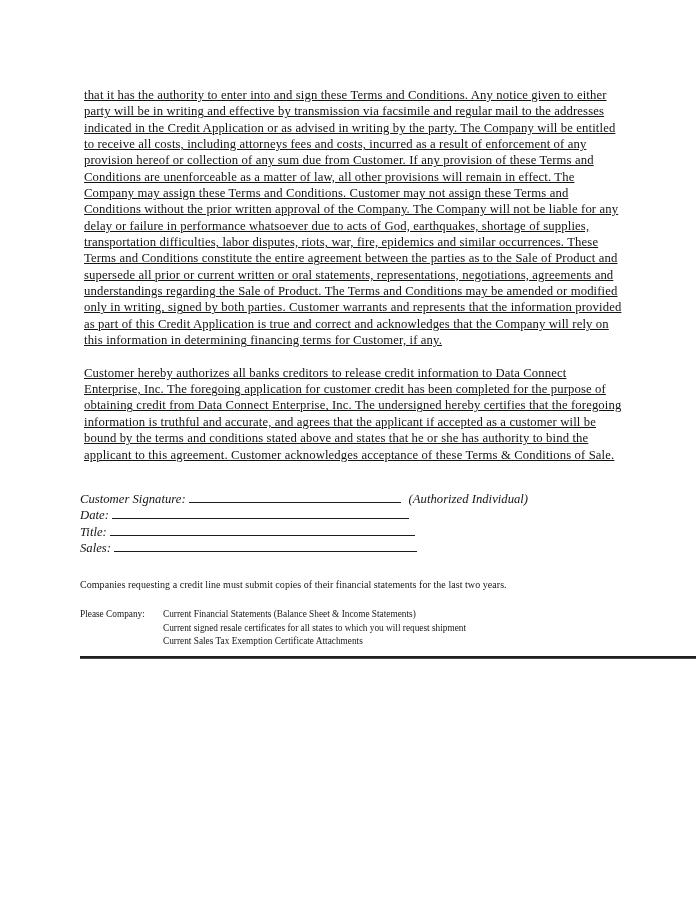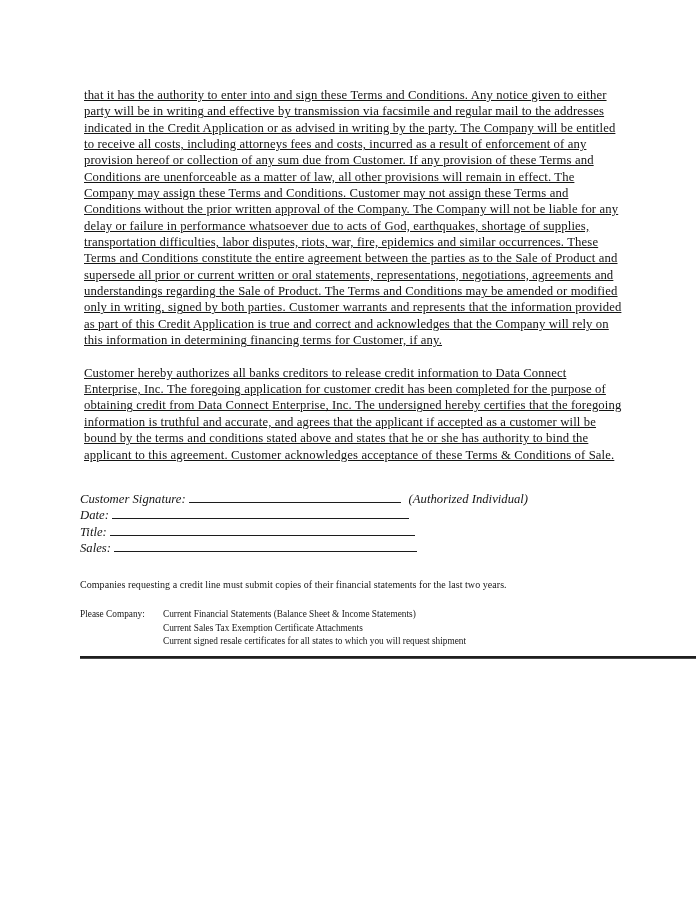--- a/index.html
+++ b/index.html
@@ -152,22 +152,22 @@
       </div>
 
     </div>
 
     <div class="smallprint">Companies requesting a credit line must submit copies of their financial statements for the last two years.</div>
 
     <div class="attach">
       <div class="attach-label">Please Company:</div>
       <div class="attach-list">
         <div class="attach-item">Current Financial Statements (Balance Sheet &amp; Income Statements)</div>
+        <div class="attach-item">Current signed resale certificates for all states to which you will request shipment</div>
         <div class="attach-item">Current Sales Tax Exemption Certificate Attachments</div>
-        <div class="attach-item">Current signed resale certificates for all states to which you will request shipment</div>
       </div>
     </div>
 
   </div>
 
   <div class="thick-rule"></div>
 
 </div>
 
 </body></html>

